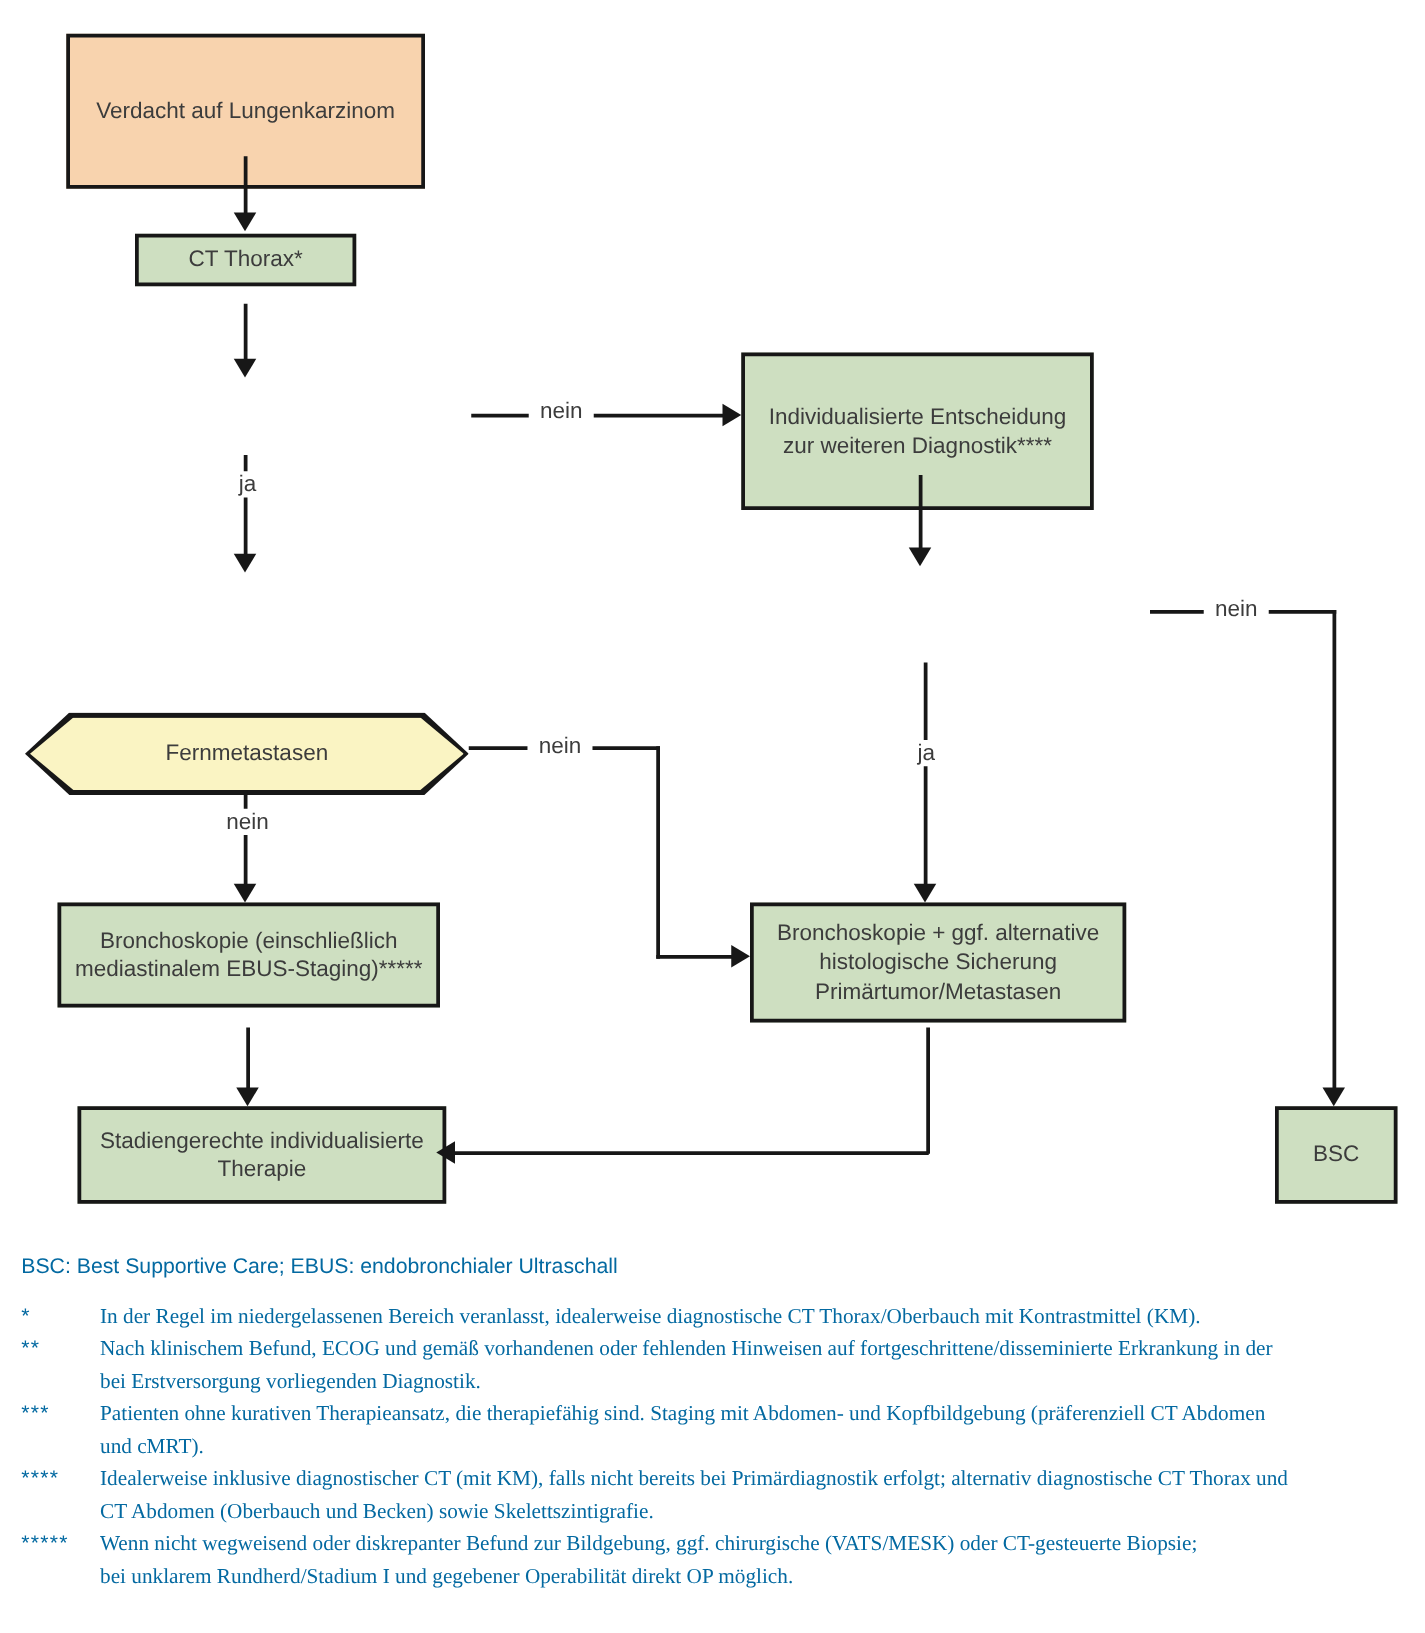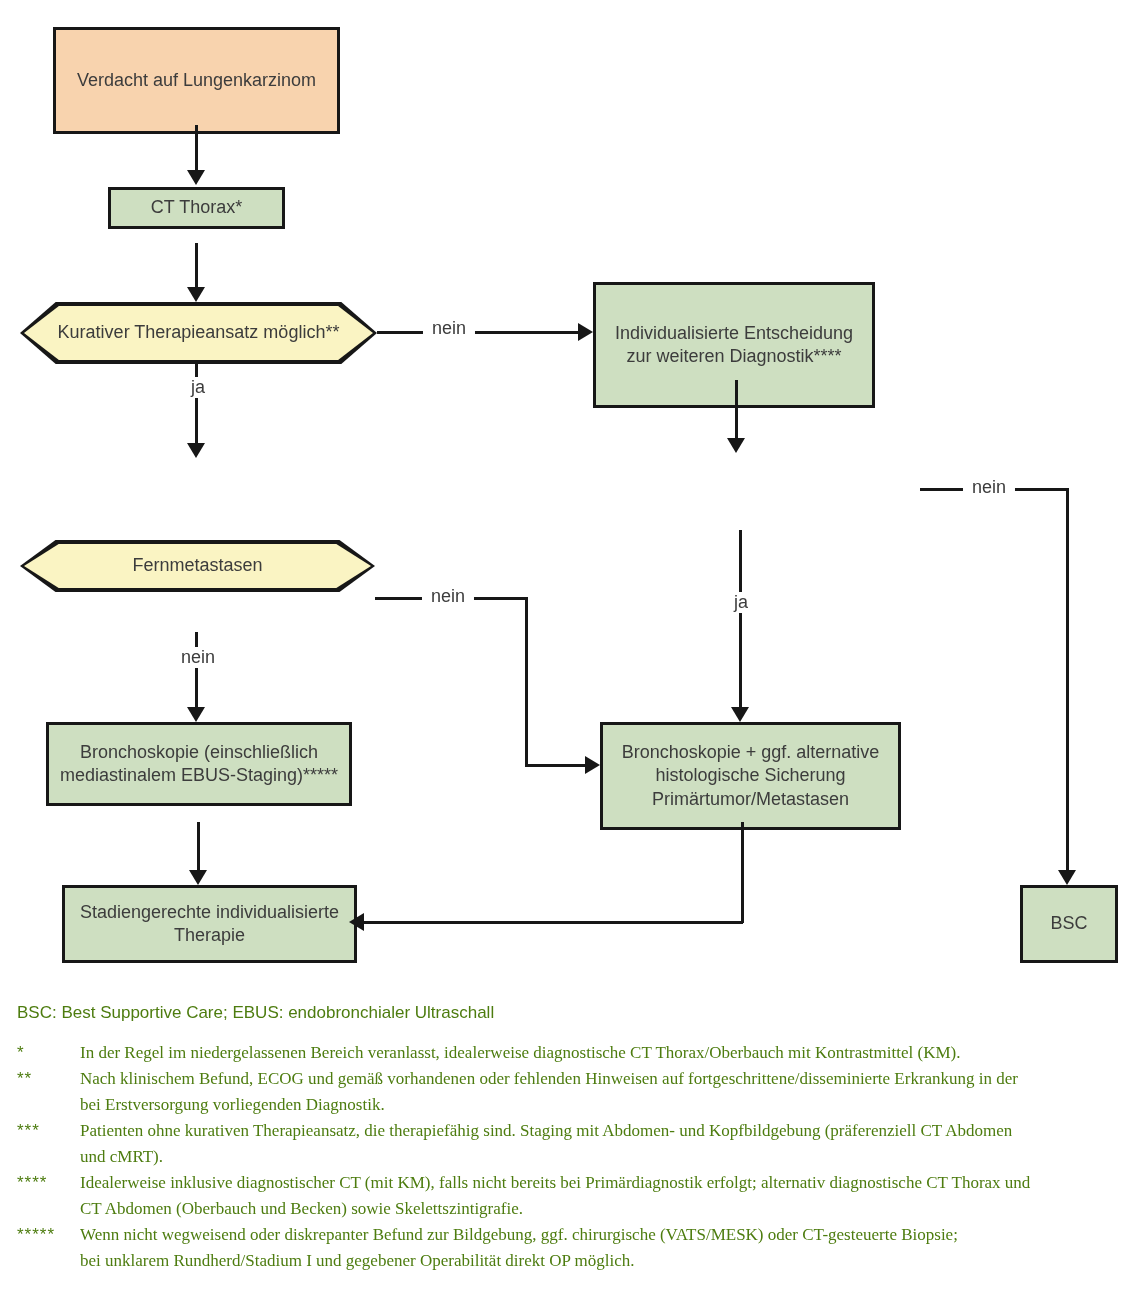--- a/index.html
+++ b/index.html
@@ -32,69 +32,62 @@
   .vline{width:3px;}
   .ah{position:absolute;width:0;height:0;z-index:2;}
   .ah-down{border-left:9px solid transparent;border-right:9px solid transparent;border-top:15px solid var(--line,#171717);}
   .ah-right{border-top:9px solid transparent;border-bottom:9px solid transparent;border-left:15px solid var(--line,#171717);}
   .ah-left{border-top:9px solid transparent;border-bottom:9px solid transparent;border-right:15px solid var(--line,#171717);}
   .edge-label{
     position:absolute;z-index:3;background:#ffffff;padding:0 9px;
     font-size:18px;transform:translateX(-50%);
   }
   
-  .footnotes{position:absolute;left:17px;top:1000px;width:1112px;color:#4d7c0f;
+  .footnotes{position:absolute;left:17px;top:1000px;width:1112px;color:#0369a1;
     font-size:17px;line-height:26px;}
   .abbrev{margin:0 0 14px 0;}
   .fn-row{display:flex;align-items:flex-start;}
   .fn-marker{flex:0 0 63px;width:63px;letter-spacing:1px;}
   .fn-text{white-space:pre-line;flex:1 1 auto;font-family:Liberation Serif, serif;}
 </style>
 </head>
 <body>
 
 <div class="canvas">
 
-  <div class="node suspicion" style="left:53px;top:27px;width:287px;height:107px">
+  <div class="node suspicion" style="left:53px;top:27px;width:287px;height:124px">
     <span>Verdacht auf Lungenkarzinom</span>
   </div>
 
   <div class="node action" style="left:108px;top:187px;width:177px;height:42px">
     <span>CT Thorax*</span>
   </div>
 
-  <div class="hex" style="left:20px;top:302px;width:357px;height:62px">
-    <div class="hex-bg"></div>
-    <div class="hex-fill"></div>
-    <div class="hex-label">
-        <span>Kurativer Therapieansatz möglich**</span>
-      </div>
-  </div>
 
   <div class="node action" style="left:593px;top:282px;width:282px;height:126px">
     <span>Individualisierte Entscheidung
 zur weiteren Diagnostik****</span>
   </div>
 
 
-  <div class="hex" style="left:20px;top:540px;width:355px;height:52px">
+  <div class="hex" style="left:20px;top:570px;width:355px;height:66px">
     <div class="hex-bg"></div>
     <div class="hex-fill"></div>
     <div class="hex-label">
         <span>Fernmetastasen</span>
       </div>
   </div>
 
 
   <div class="node action" style="left:46px;top:722px;width:306px;height:84px">
     <span>Bronchoskopie (einschließlich
 mediastinalem EBUS-Staging)*****</span>
   </div>
 
-  <div class="node action" style="left:600px;top:722px;width:301px;height:108px">
+  <div class="node action" style="left:600px;top:722px;width:301px;height:96px">
     <span>Bronchoskopie + ggf. alternative
 histologische Sicherung
 Primärtumor/Metastasen</span>
   </div>
 
   <div class="node action" style="left:62px;top:885px;width:295px;height:78px">
     <span>Stadiengerechte individualisierte
 Therapie</span>
   </div>
 

